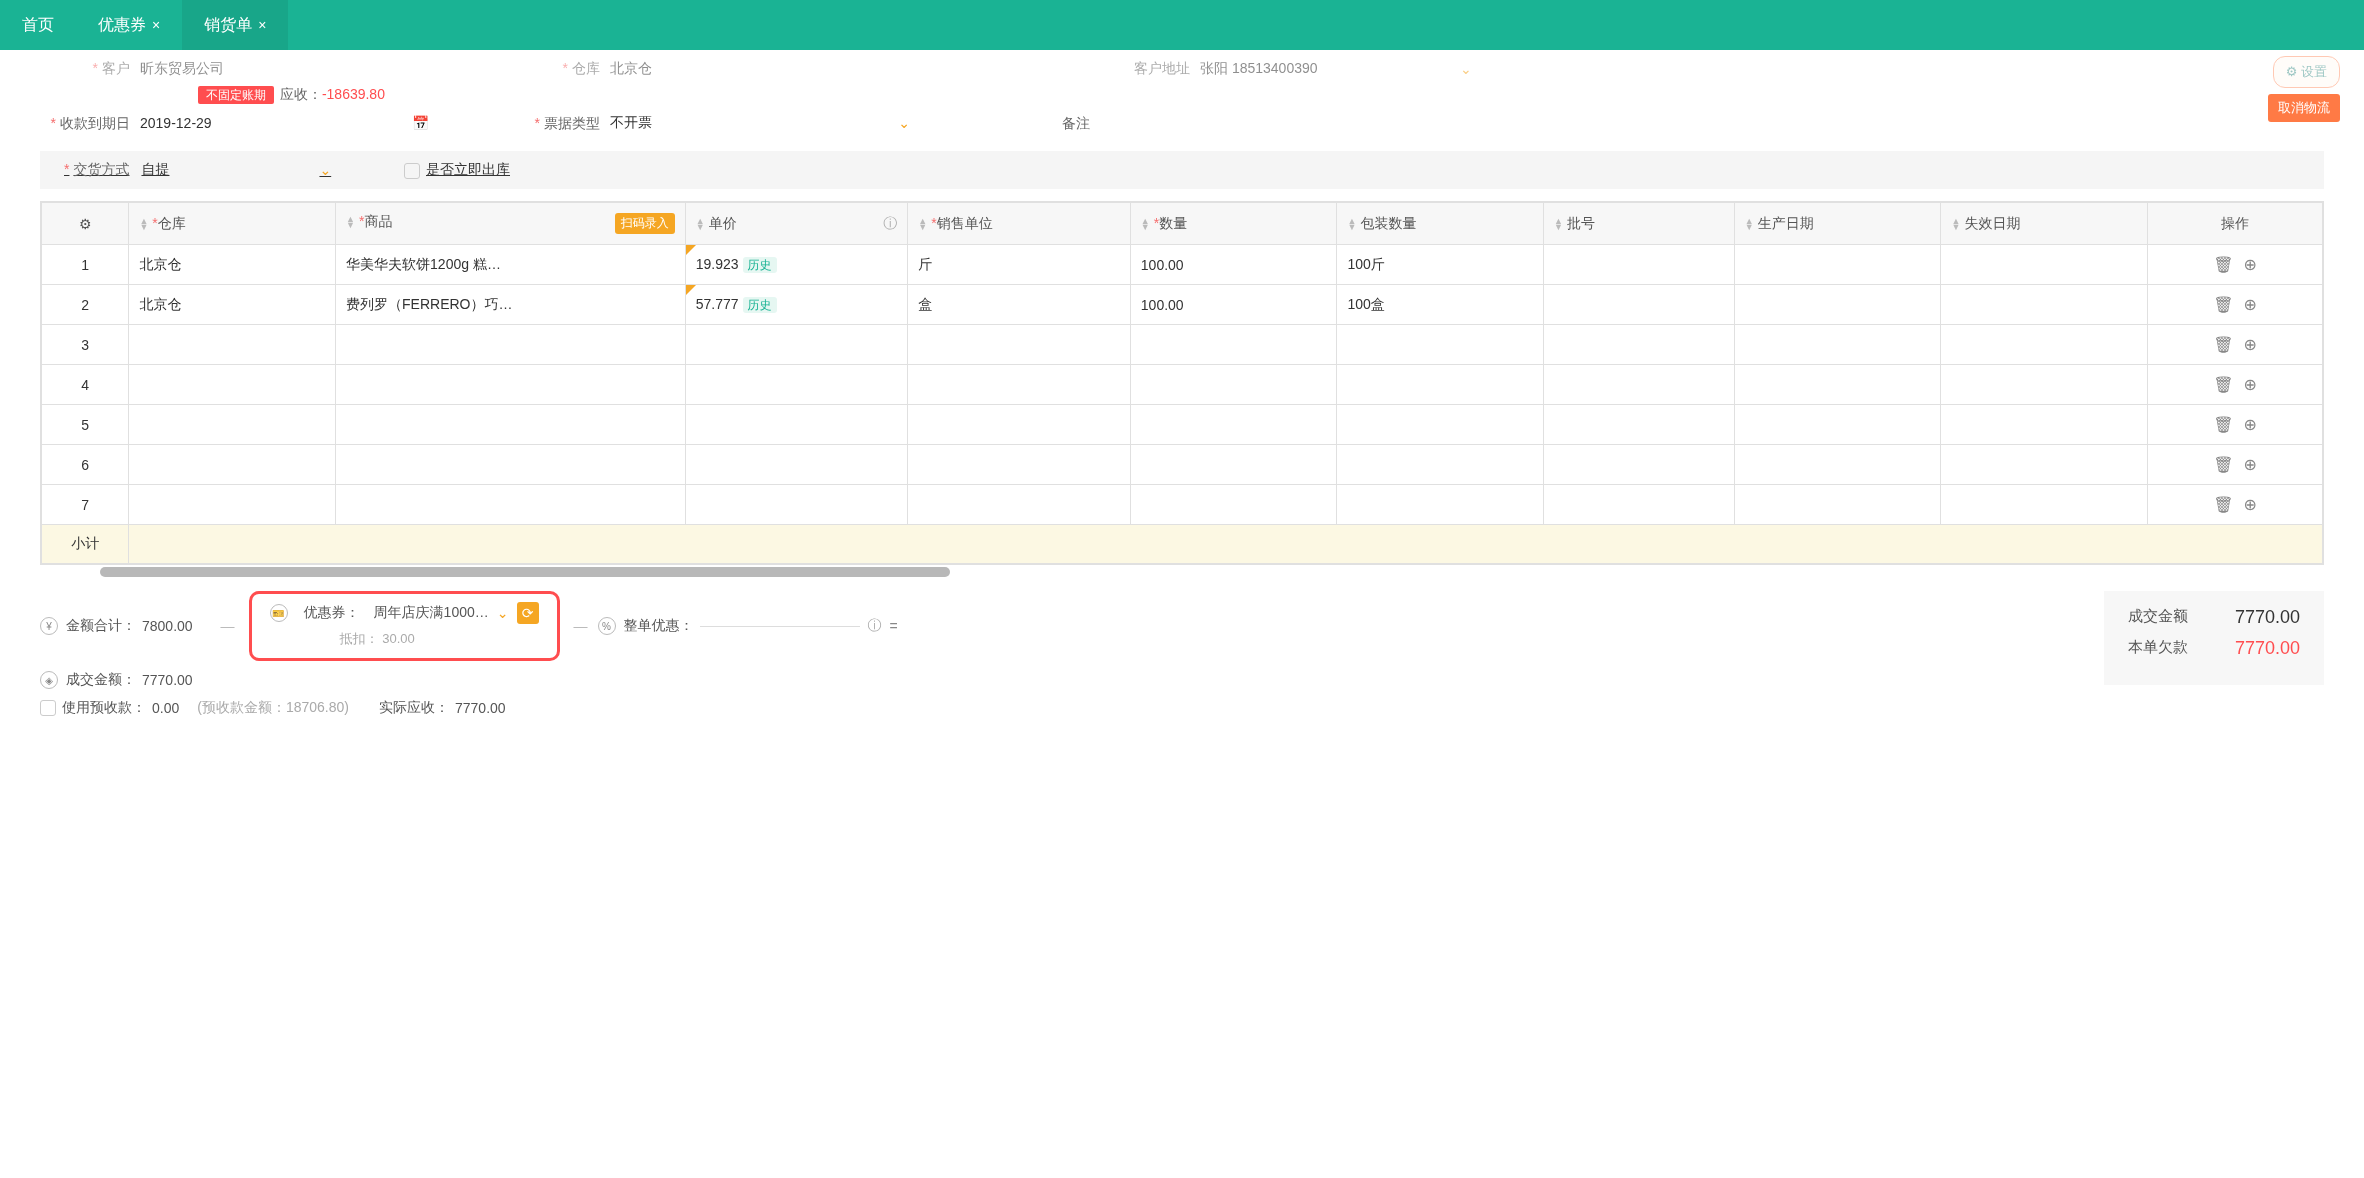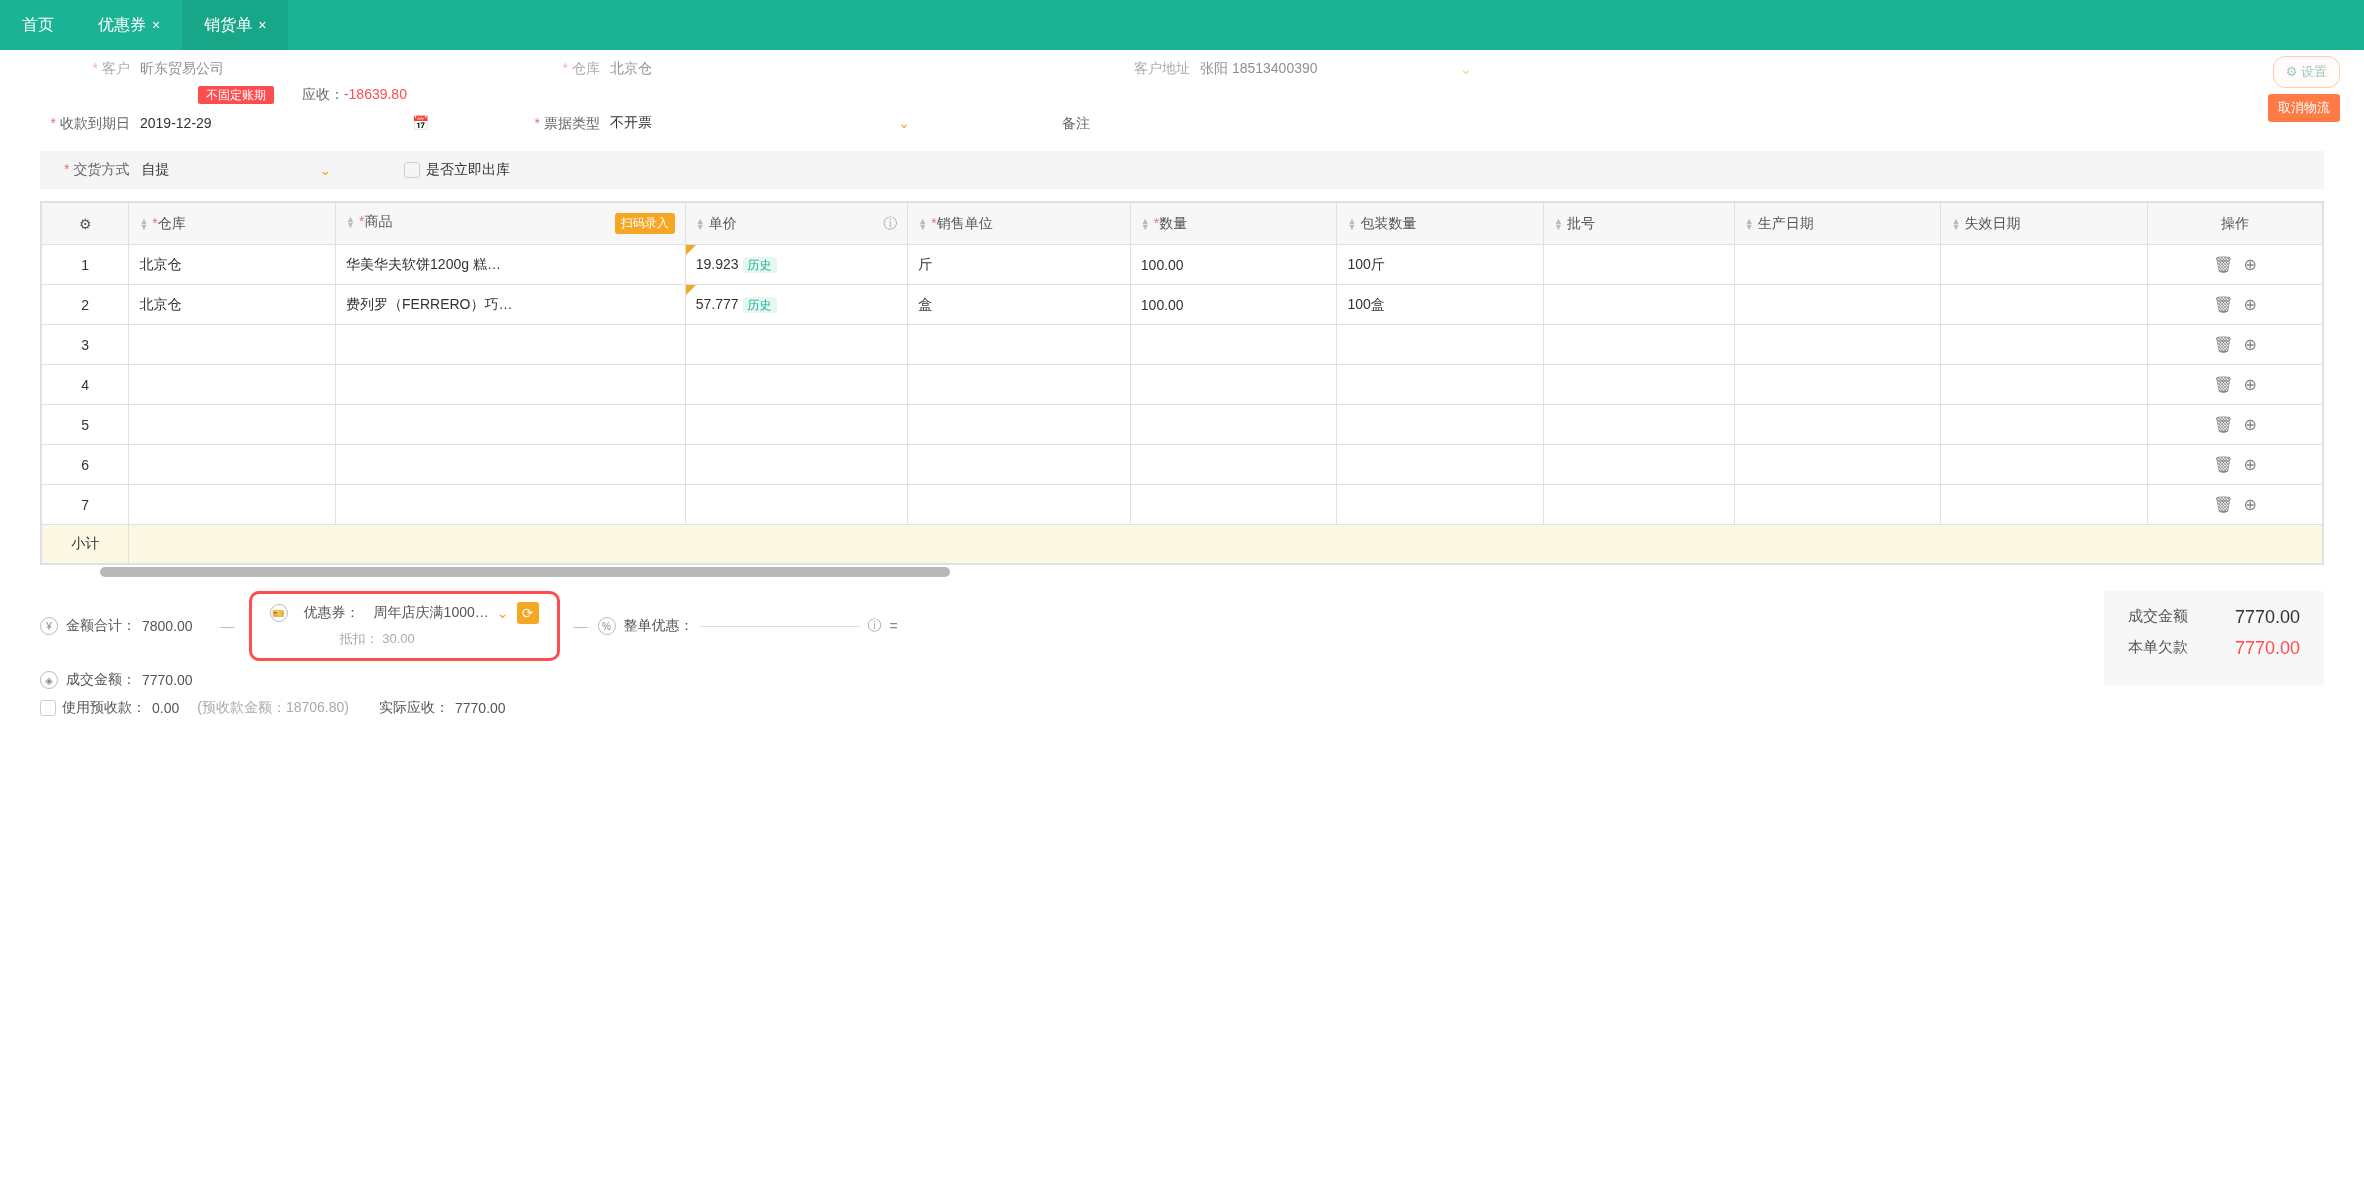--- a/index.html
+++ b/index.html
@@ -16,30 +16,30 @@
 .form-row { display: flex; align-items: center; margin-top: 8px; }
 .form-group { display: flex; align-items: center; margin-right: 40px; }
 .form-label { width: 90px; text-align: right; margin-right: 10px; font-size: 14px; color: #666; flex-shrink: 0; }
 .required { color: #f56c6c; margin-right: 4px; }
 .form-value { min-width: 200px; color: #333; }
 .form-input { border: none; border-bottom: 1px solid transparent; min-width: 200px; padding: 4px 0; font-size: 14px; position: relative; }
 .form-select { display: inline-flex; align-items: center; justify-content: space-between; min-width: 260px; border-bottom: 1px solid transparent; font-size: 14px; color: #333; }
 .chevron-down { color: #f5a623; font-size: 14px; }
 
 .tag-red { background: #ff4d4f; color: #fff; padding: 2px 8px; font-size: 12px; border-radius: 2px; }
-.receivable { color: #ff4d4f; margin-left: 24px; text-align: center; }
+.receivable { color: #ff4d4f; margin-left: 2px; text-align: center; }
 
 .orange-btn { background: #ff7a45; color: #fff; border: none; padding: 5px 10px; font-size: 13px; border-radius: 3px; cursor: pointer; }
 .orange-outline-btn { background: #fff8f2; color: #0f766e; border: 1px solid #ff7a45; padding: 6px 12px; font-size: 13px; border-radius: 12px; cursor: pointer; }
 
 .cal-icon { color: #f5a623; }
 
 
 .delivery-row { background: #f5f5f5; margin: 18px 40px 12px 40px; padding: 10px 24px; display: flex; align-items: center; gap: 40px; }
-.delivery-group { display: flex; align-items: center; flex: 1; }
+.delivery-group { display: flex; align-items: flex-end; flex: 1; text-decoration: underline; }
 .delivery-label { color: #666; margin-right: 12px; white-space: nowrap; }
 .delivery-value { flex: 1; }
 .delivery-select { display: flex; align-items: center; gap: 150px; }
 .checkbox-box { width: 16px; height: 16px; border: 1px solid #ccc; border-radius: 3px; display: inline-block; vertical-align: middle; margin-right: 6px; }
 
 
 .table-container { margin: 0 40px; border: 1px solid #e0e0e0; overflow-x: auto; }
 table { width: 100%; border-collapse: collapse; table-layout: fixed; }
 th, td { border: 1px solid #e0e0e0; padding: 10px 10px; text-align: left; font-size: 14px; }
 th { background: #f7f7f7; color: #555; font-weight: normal; position: relative; }

